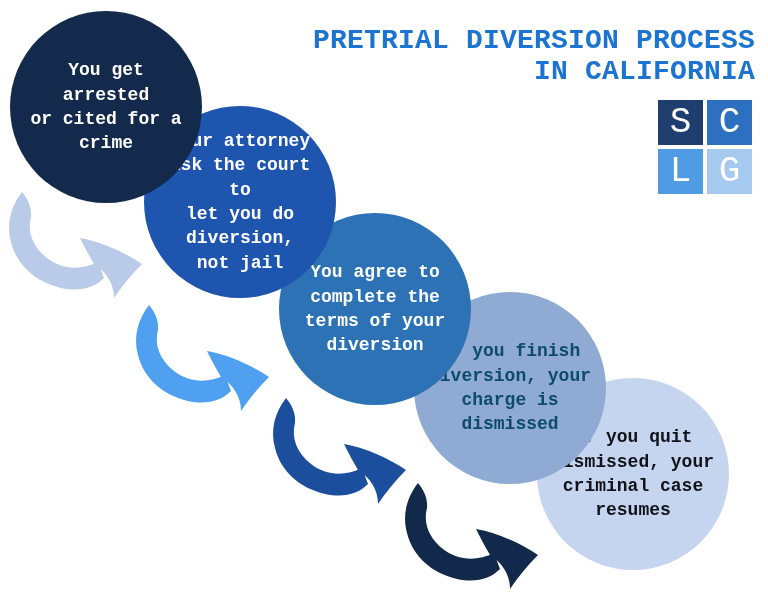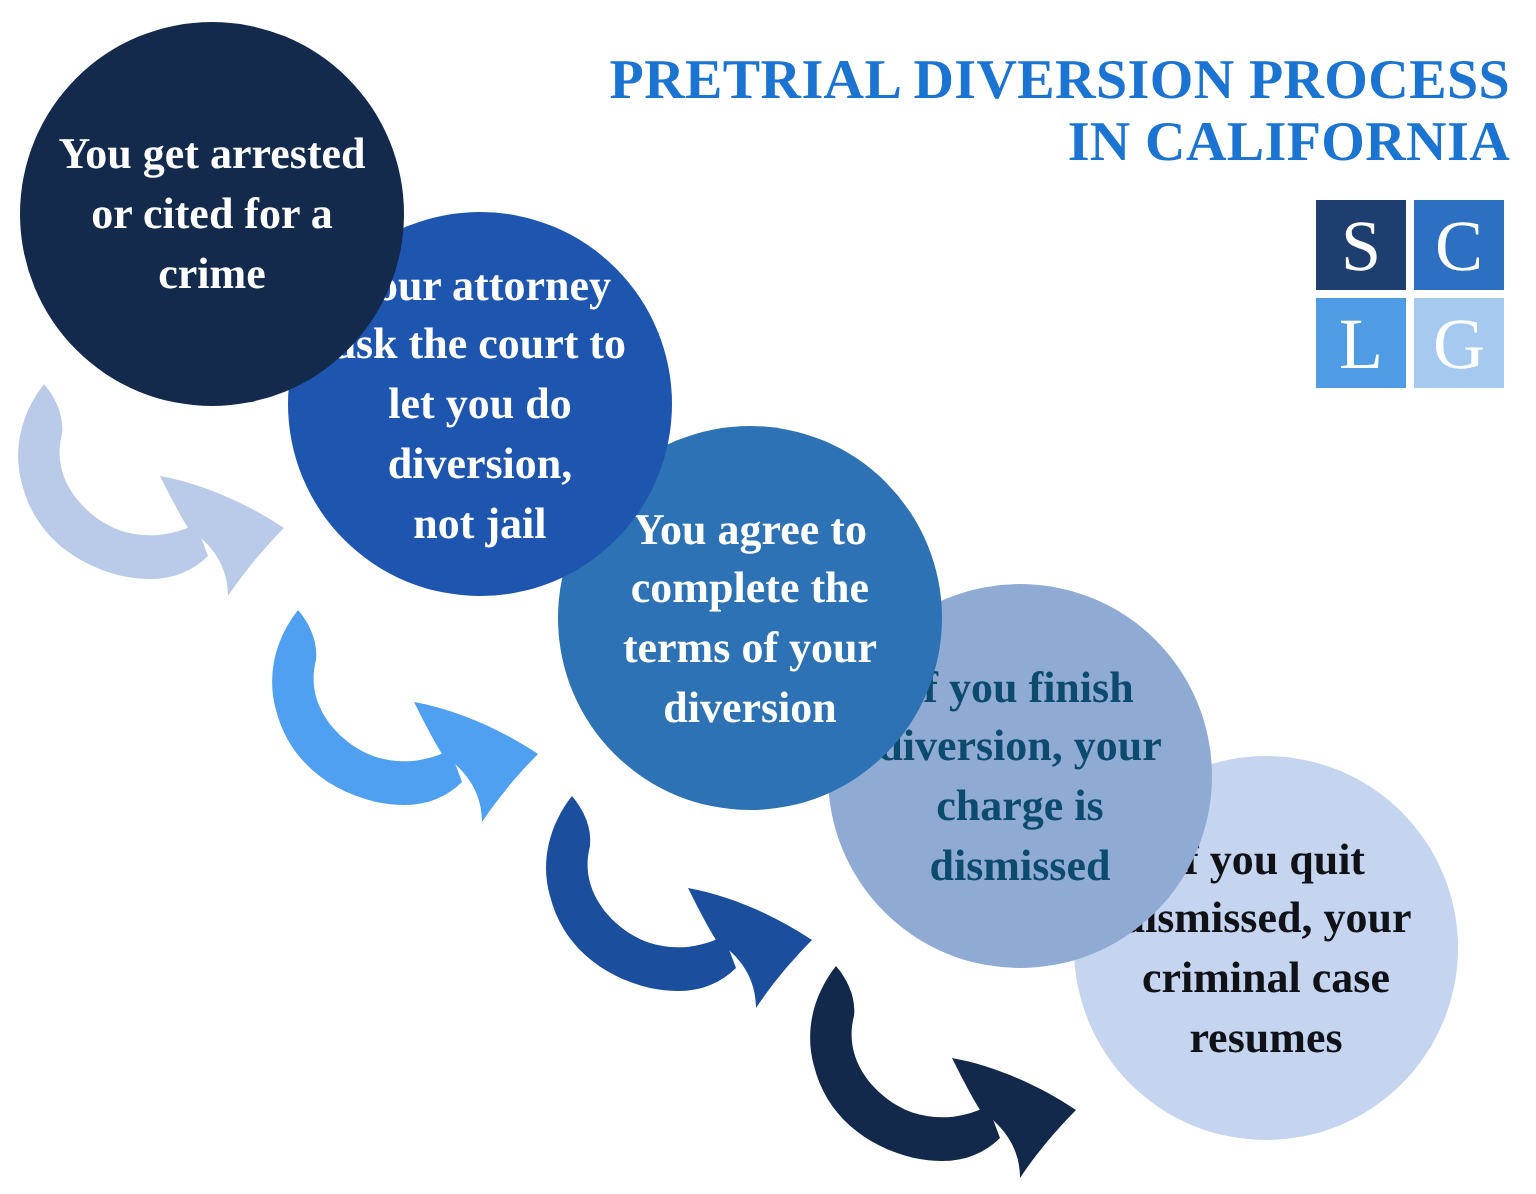--- a/index.html
+++ b/index.html
@@ -3,21 +3,21 @@
 <meta charset="utf-8">
 <style>
   * { margin: 0; padding: 0; box-sizing: border-box; }
   html, body { background: #e8e8e8; }
   #canvas {
     position: relative;
     width: 768px;
     height: 597px;
     background: #ffffff;
     overflow: hidden;
-    font-family: Liberation Serif, serif;
+    font-family: Liberation Mono, monospace;
   }
   
   .title {
     position: absolute;
     top: 26px;
     right: 13px;
     text-align: right;
     font-size: 28px;
     font-weight: 800;
     line-height: 1.1;
@@ -49,21 +49,21 @@
     width: 192px;
     height: 192px;
     border-radius: 50%;
     display: flex;
     align-items: center;
     justify-content: center;
     text-align: center;
     padding: 14px;
   }
   .step-text {
-    font-size: 22px;
+    font-size: 18px;
     font-weight: 700;
     line-height: 1.35;
     white-space: pre-line;
   }
   .step-1 { left: 10px;  top: 11px;  z-index: 5; }
   .step-2 { left: 144px; top: 106px; z-index: 4; }
   .step-3 { left: 279px; top: 213px; z-index: 3; }
   .step-4 { left: 414px; top: 292px; z-index: 2; }
   .step-5 { left: 537px; top: 378px; z-index: 1; }
   

